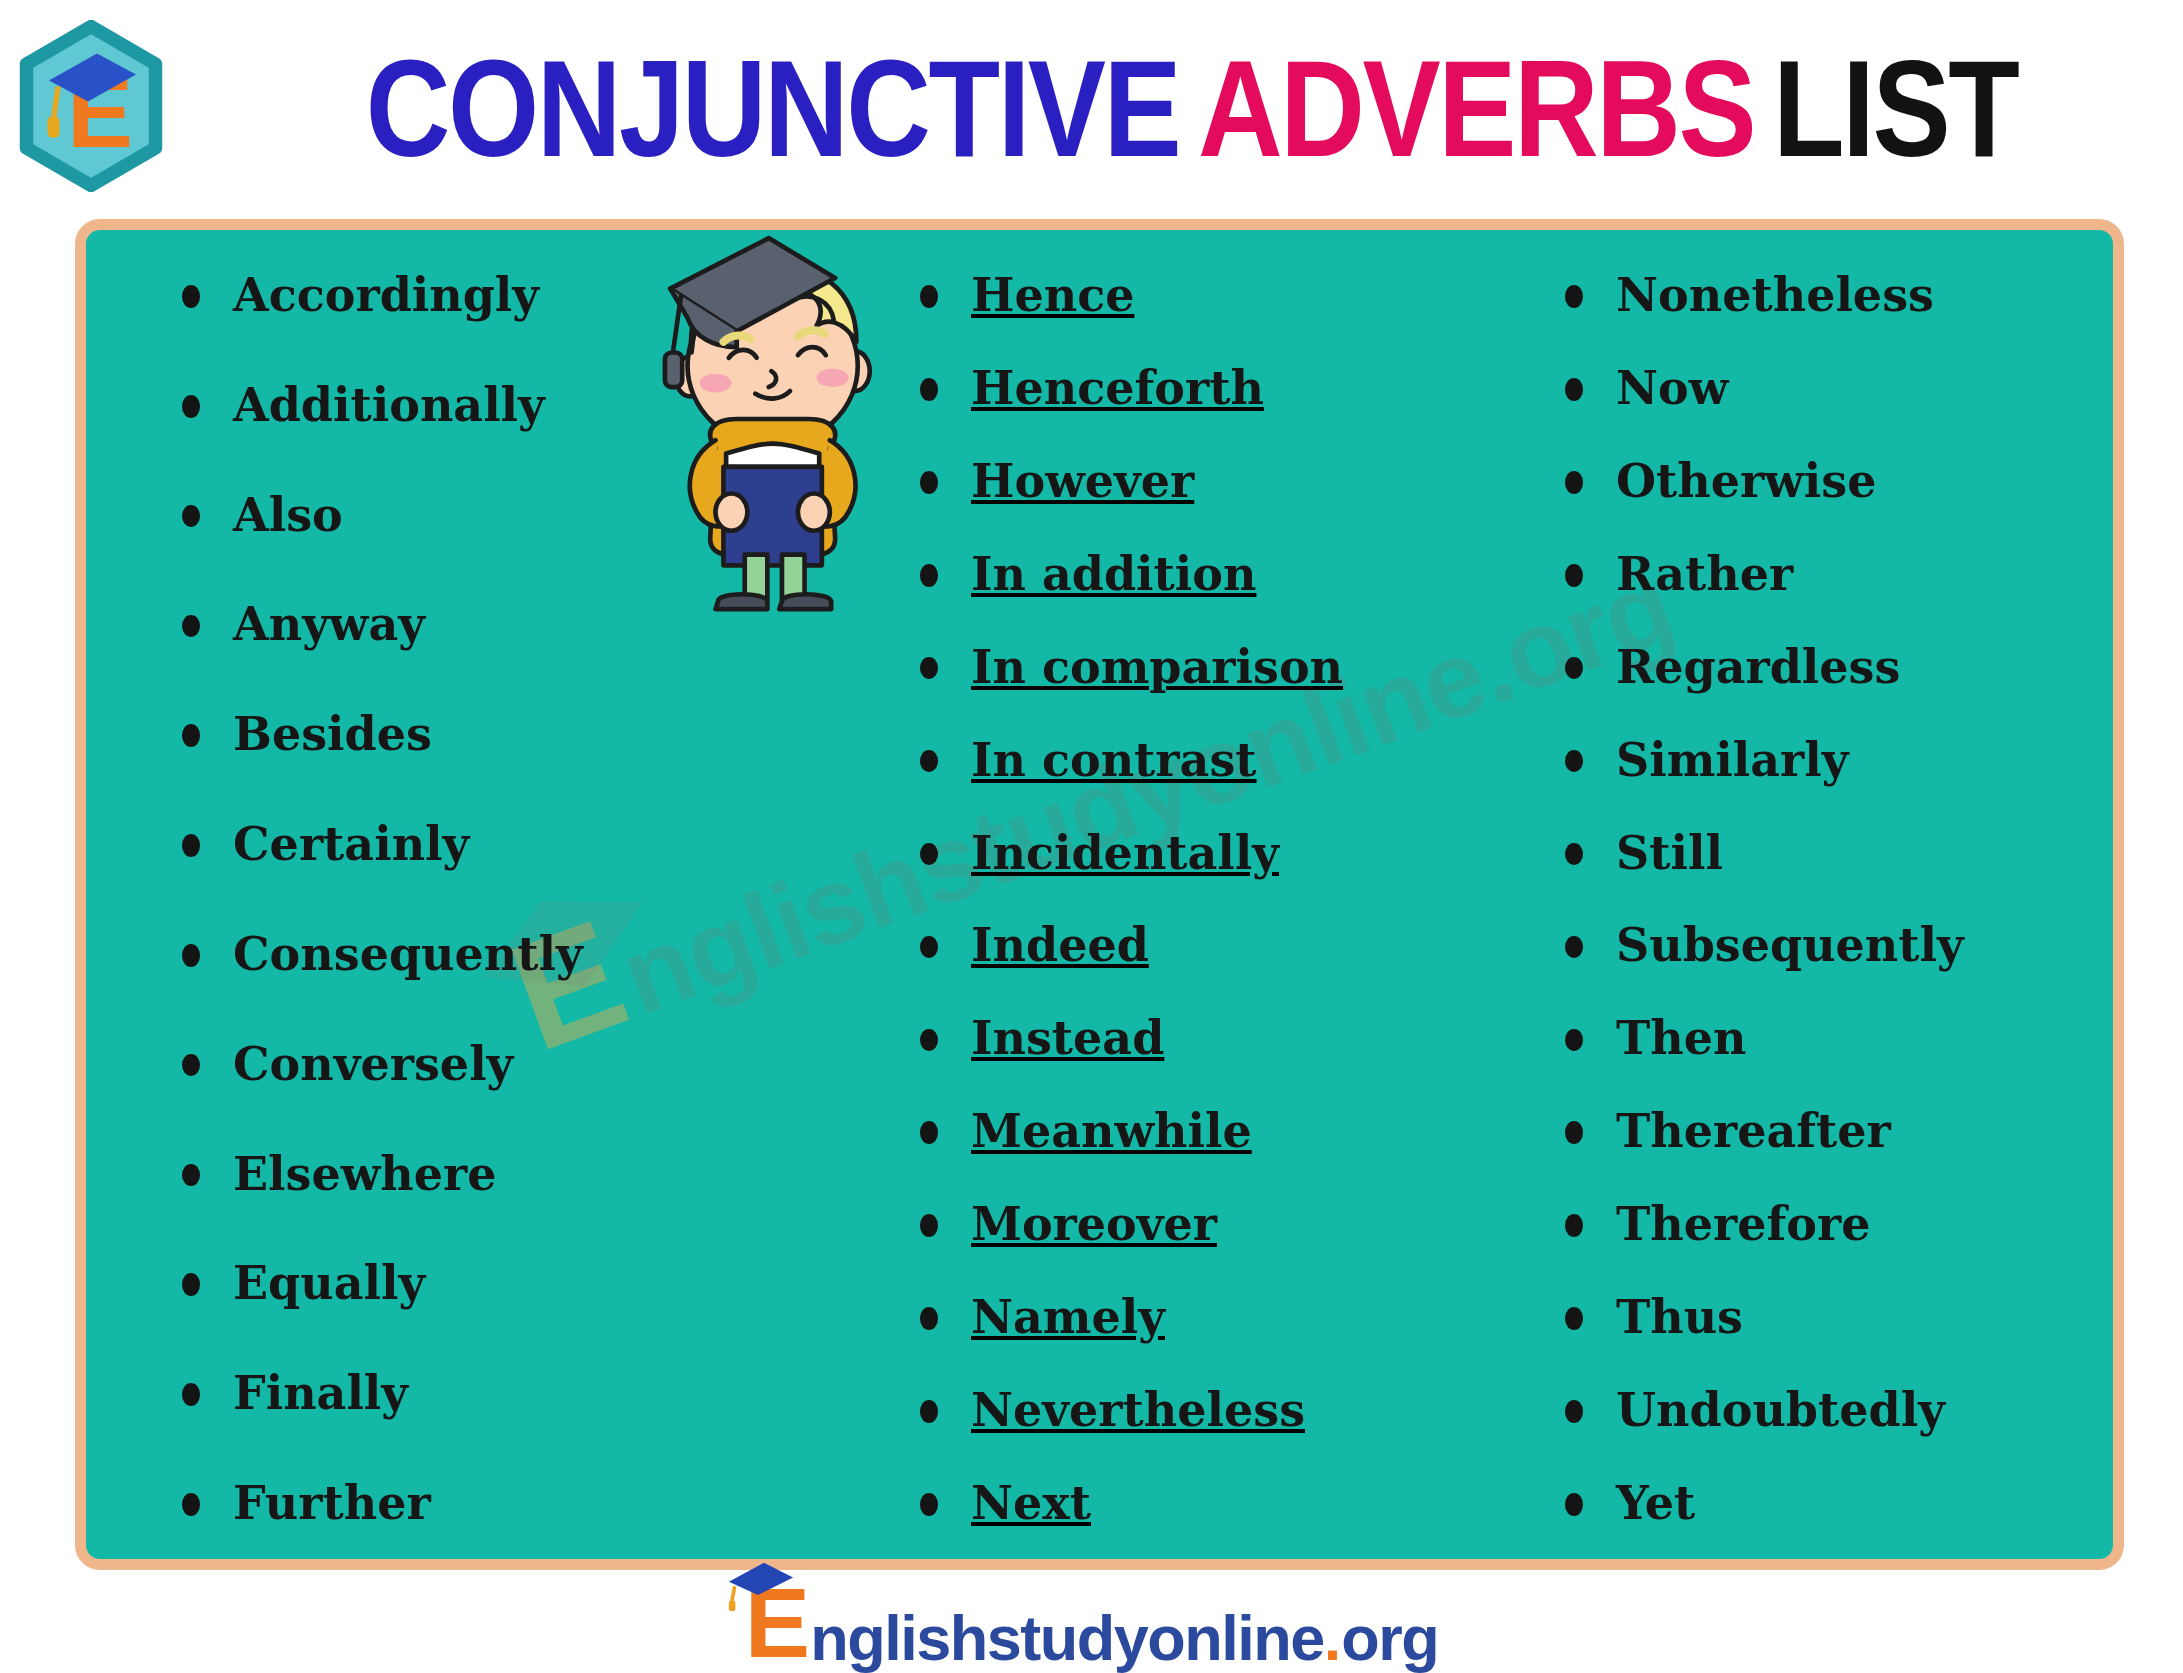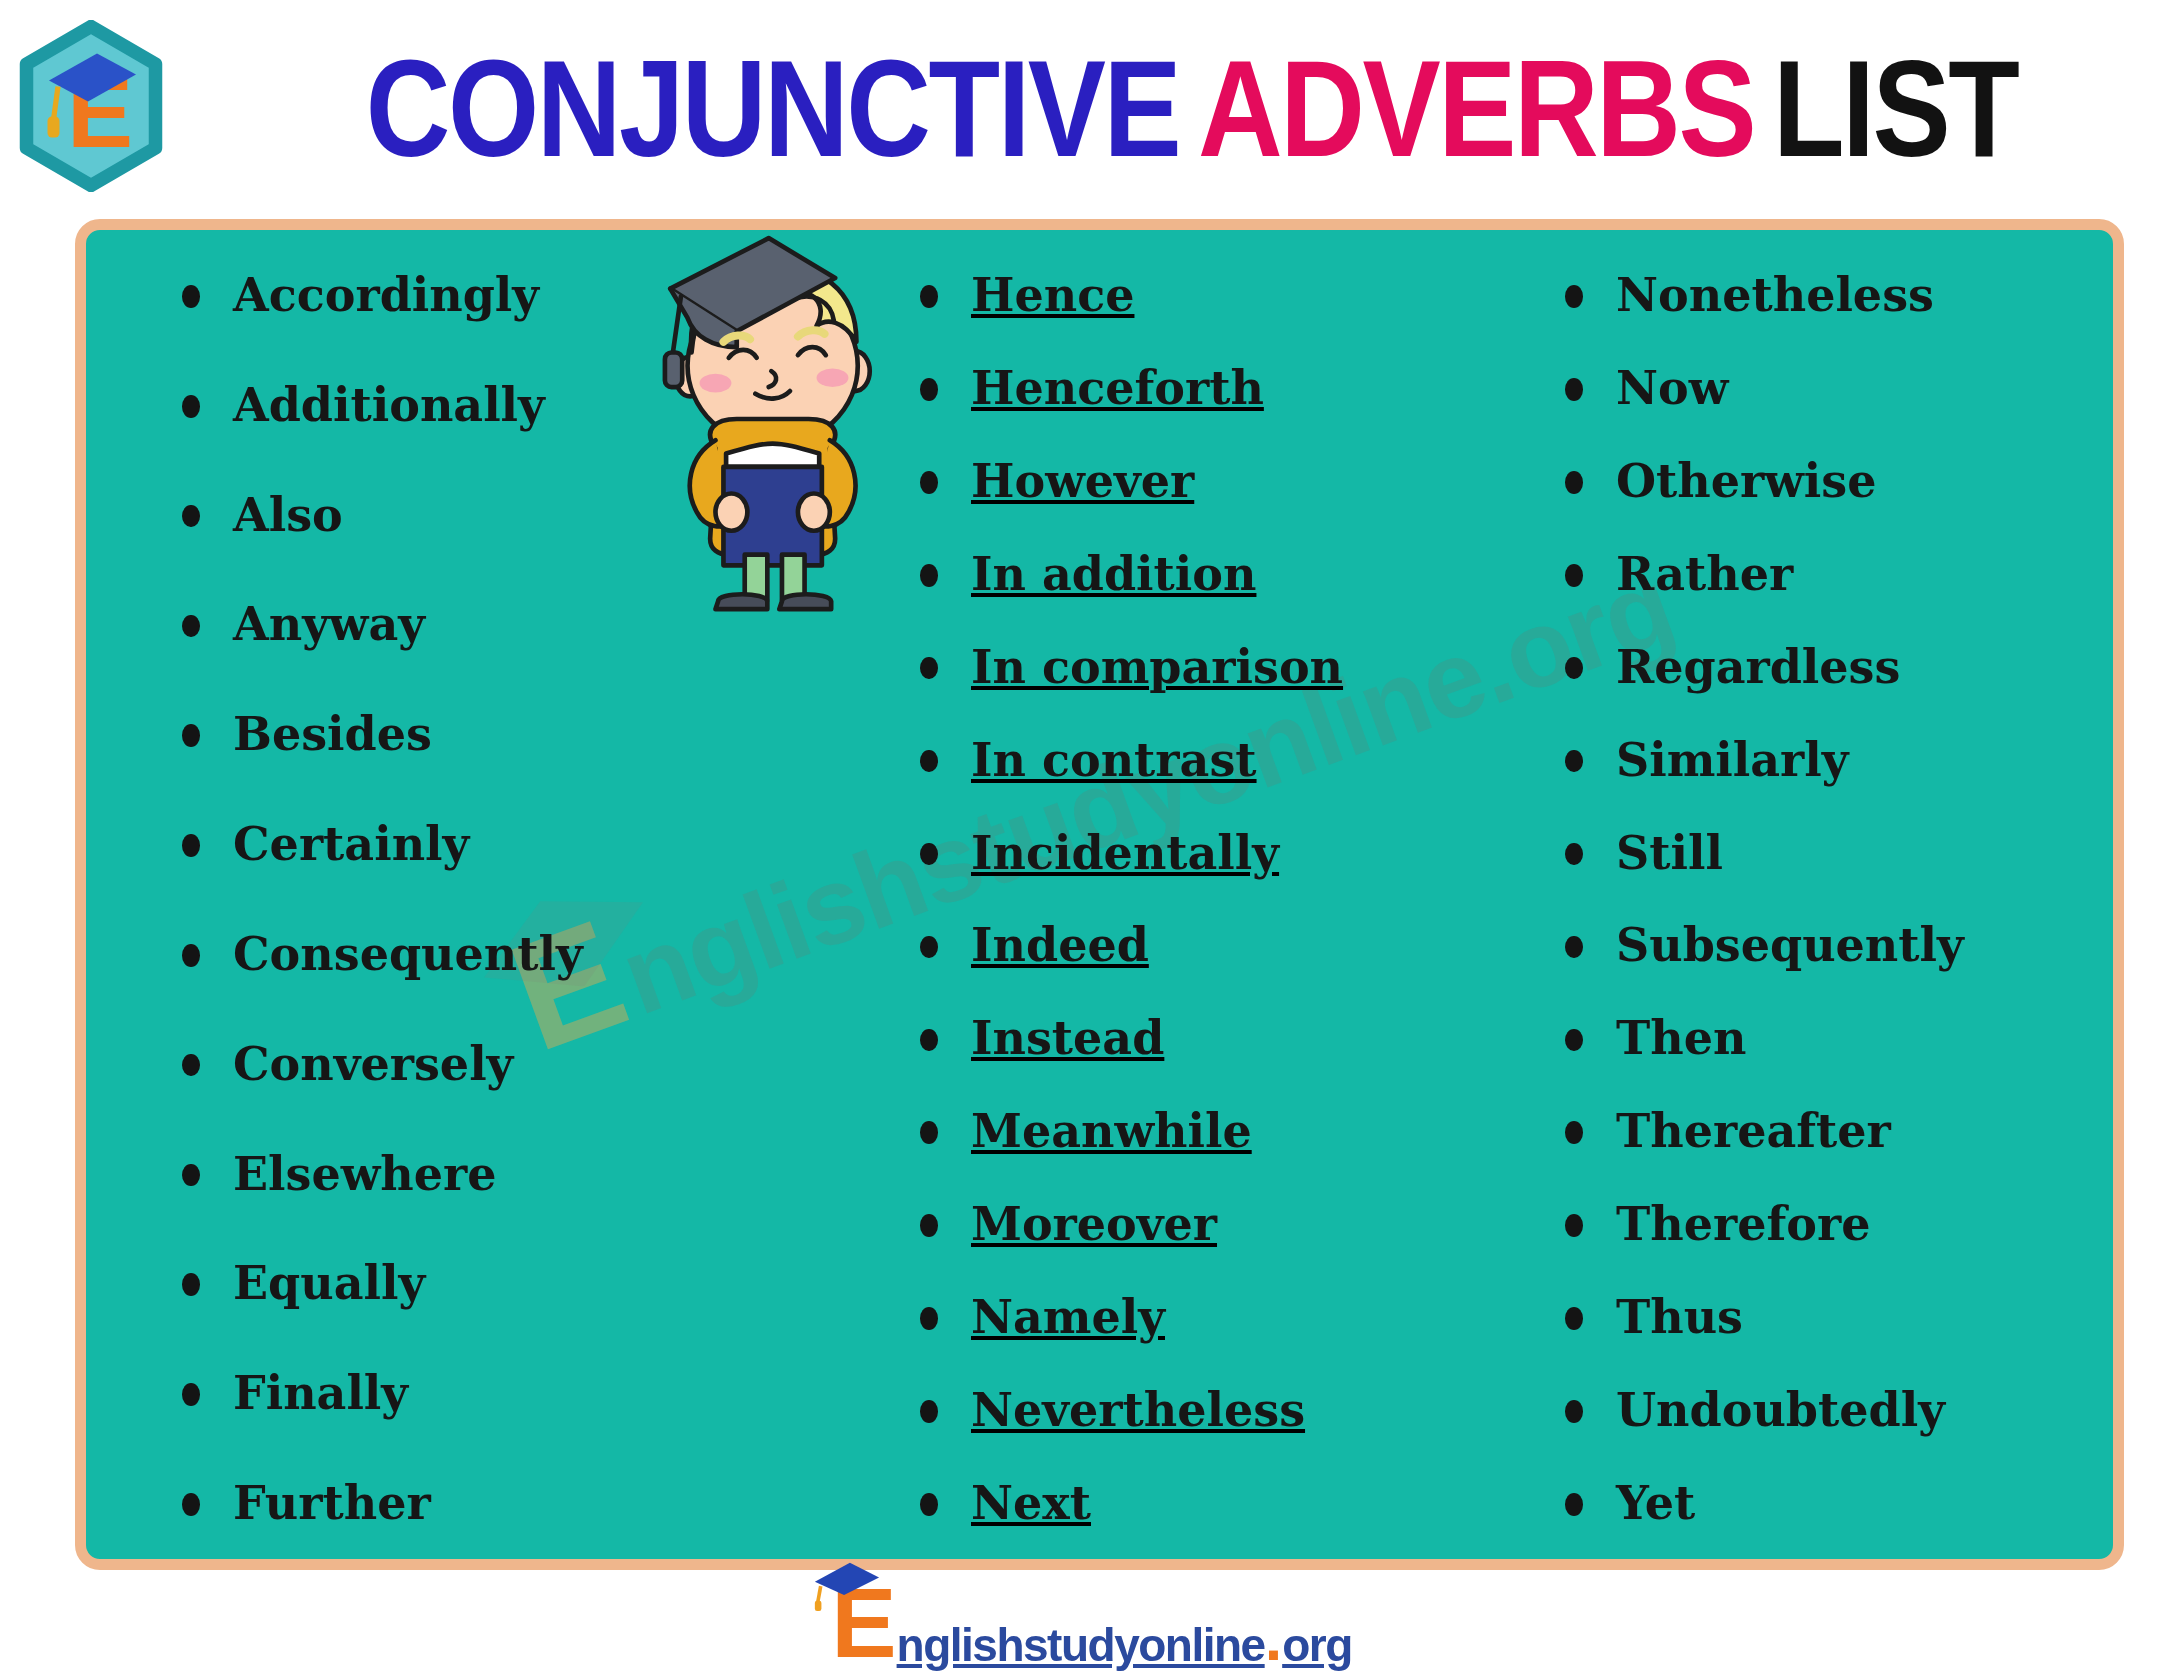--- a/index.html
+++ b/index.html
@@ -99,21 +99,21 @@
     position: absolute; left: 0; right: 0; bottom: 7.3px; height: 109px;
     display: flex; align-items: flex-end; justify-content: center;
     z-index: 4; line-height: 0.9;
   }
   .f-e {
     position: relative;
     font-size: 98px; font-weight: bold; color: #F0781E;
   }
   .f-cap { position: absolute; left: -22px; top: -22px; width: 73px; height: 54px; }
   .f-main, .f-org {
-    font-size: 46px; font-weight: bold; color: #2B4A9E; letter-spacing: -1.5px; text-decoration: underline;
+    font-size: 63px; font-weight: bold; color: #2B4A9E; letter-spacing: -1.5px;
   }
   .f-dot { font-size: 63px; font-weight: bold; color: #F0781E; }
 </style>
 </head>
 <body>
 
 <svg class="logo-hex" viewBox="0 0 100 114" aria-hidden="true">
   <polygon points="50,4 93,29 93,85 50,110 7,85 7,29" fill="#5FC8D2" stroke="#1E99A3" stroke-width="9" stroke-linejoin="round"></polygon>
   <text x="56" y="84" font-size="66" font-weight="bold" fill="#F0781E" text-anchor="middle" font-family="Liberation Sans, sans-serif">E</text>
   <polygon points="22,40 54,22 80,36 48,54" fill="#2A52C8"></polygon>

